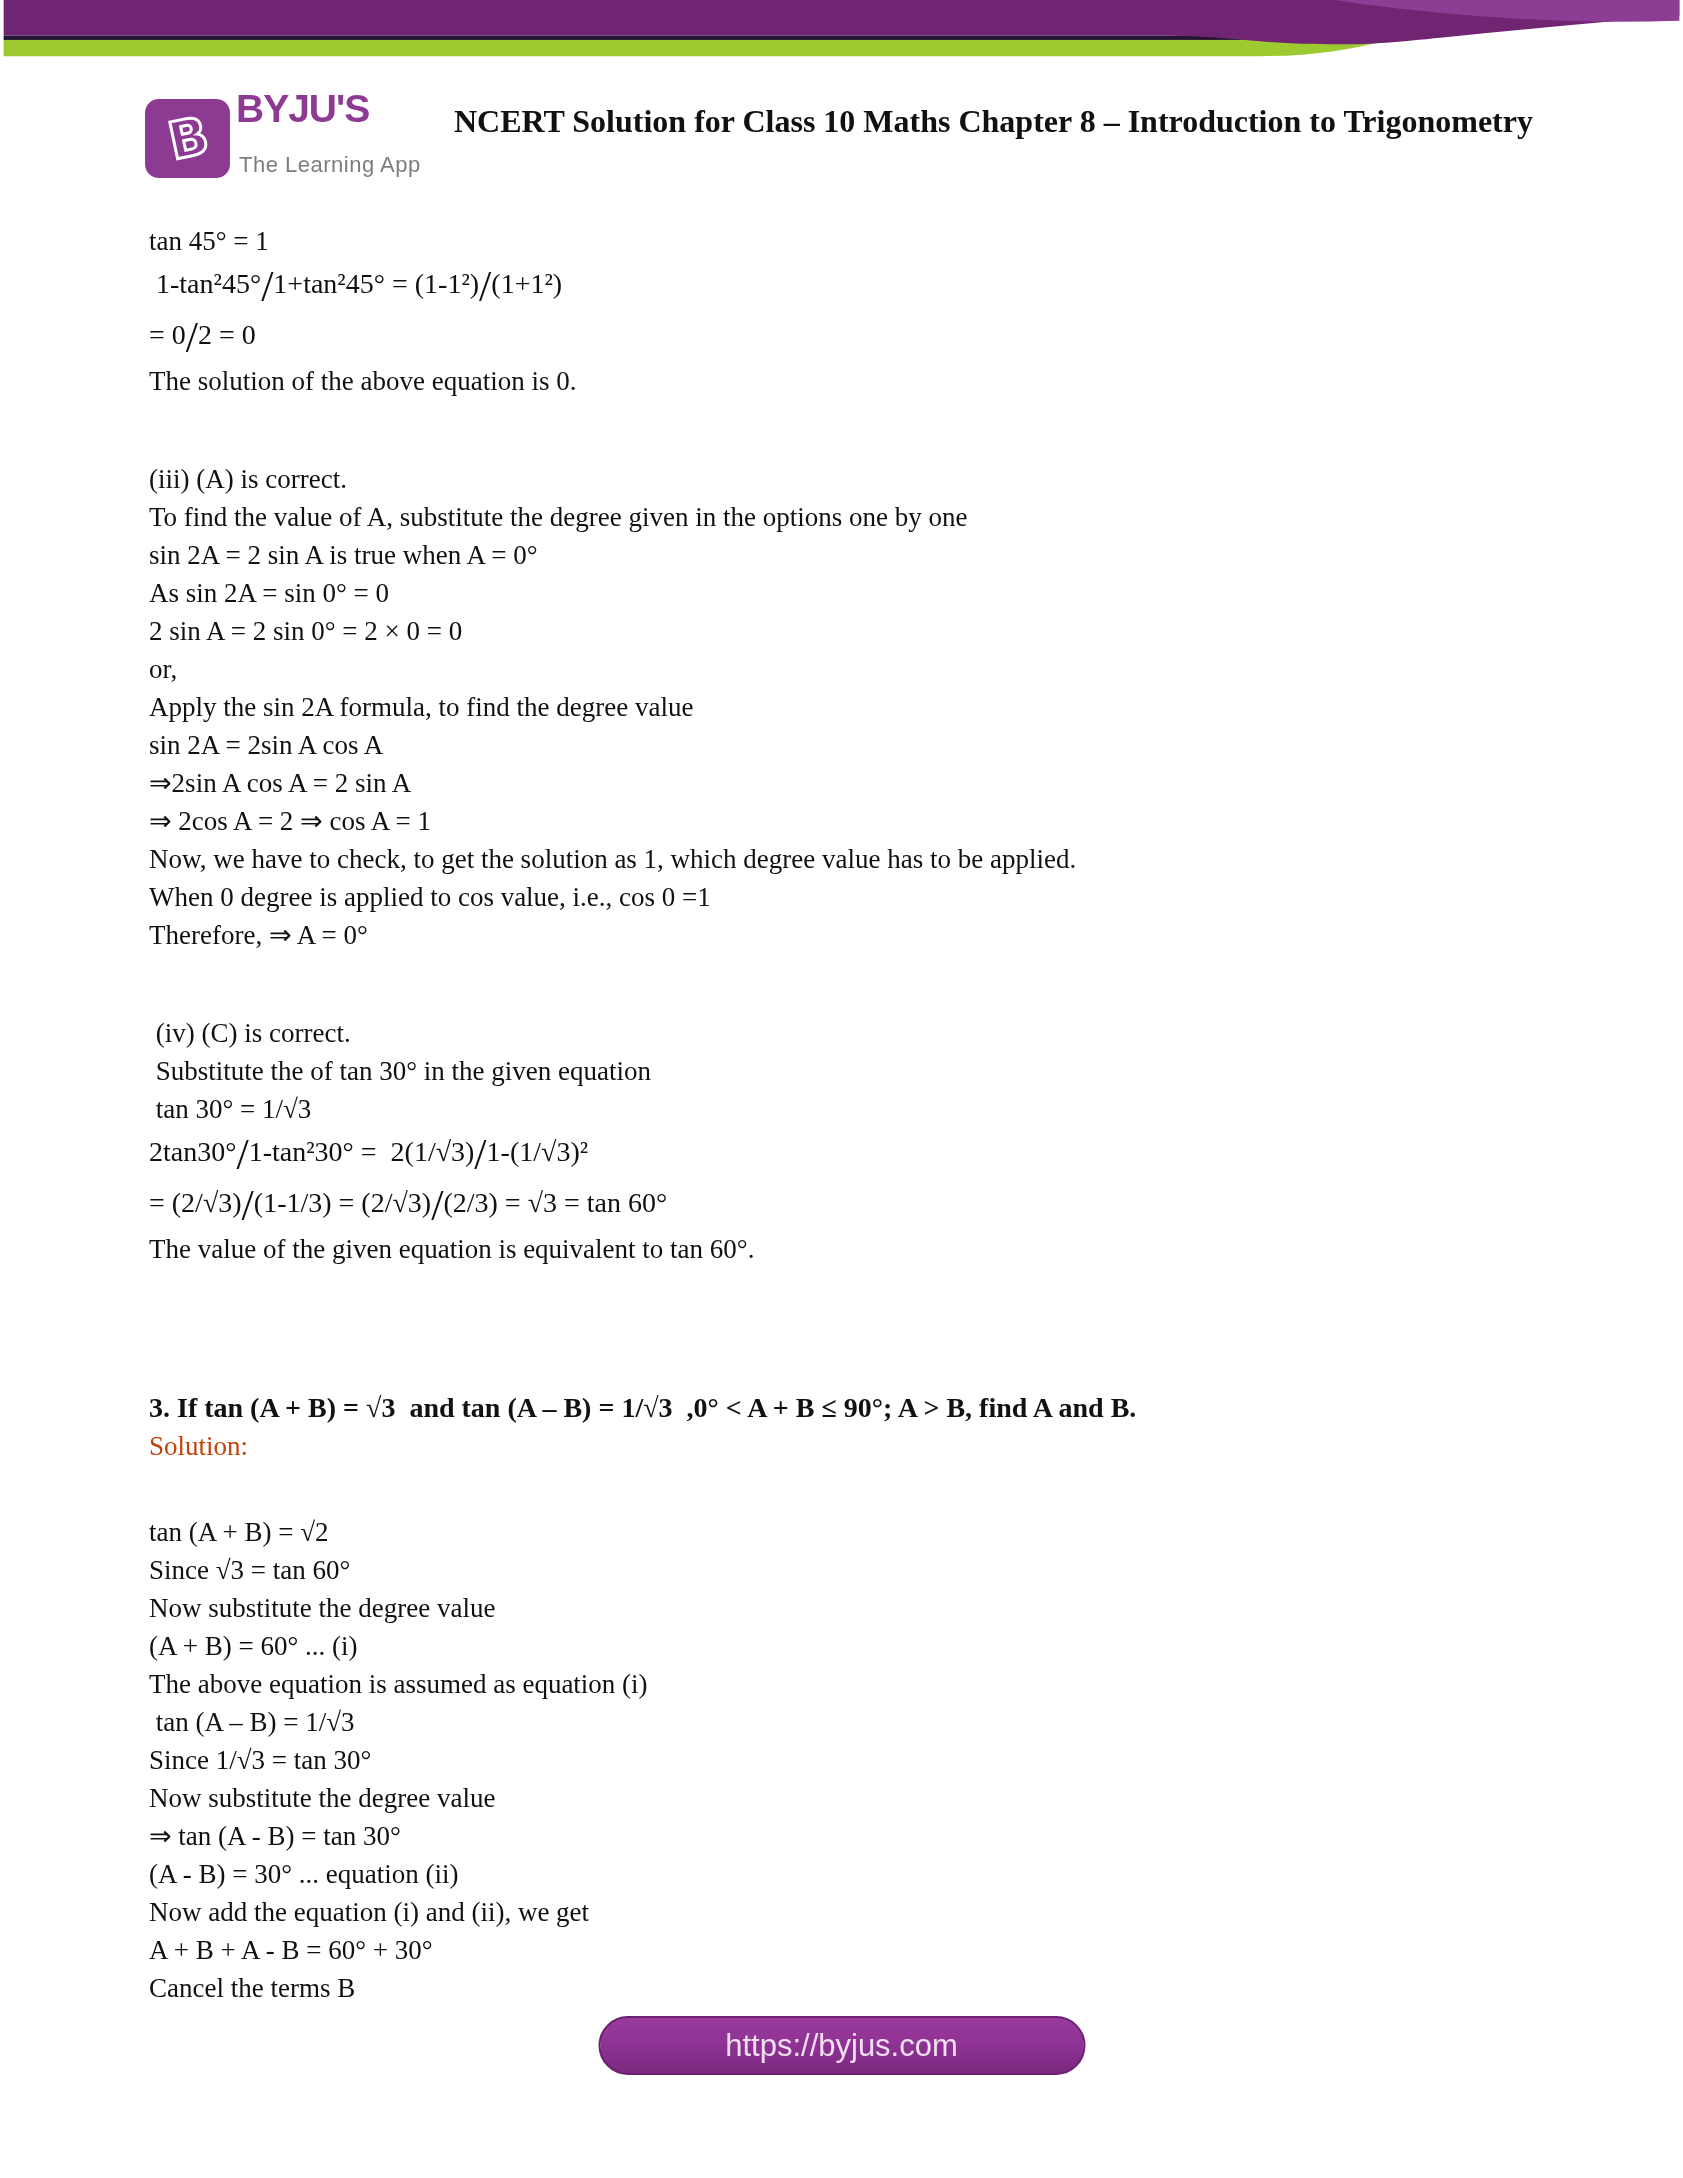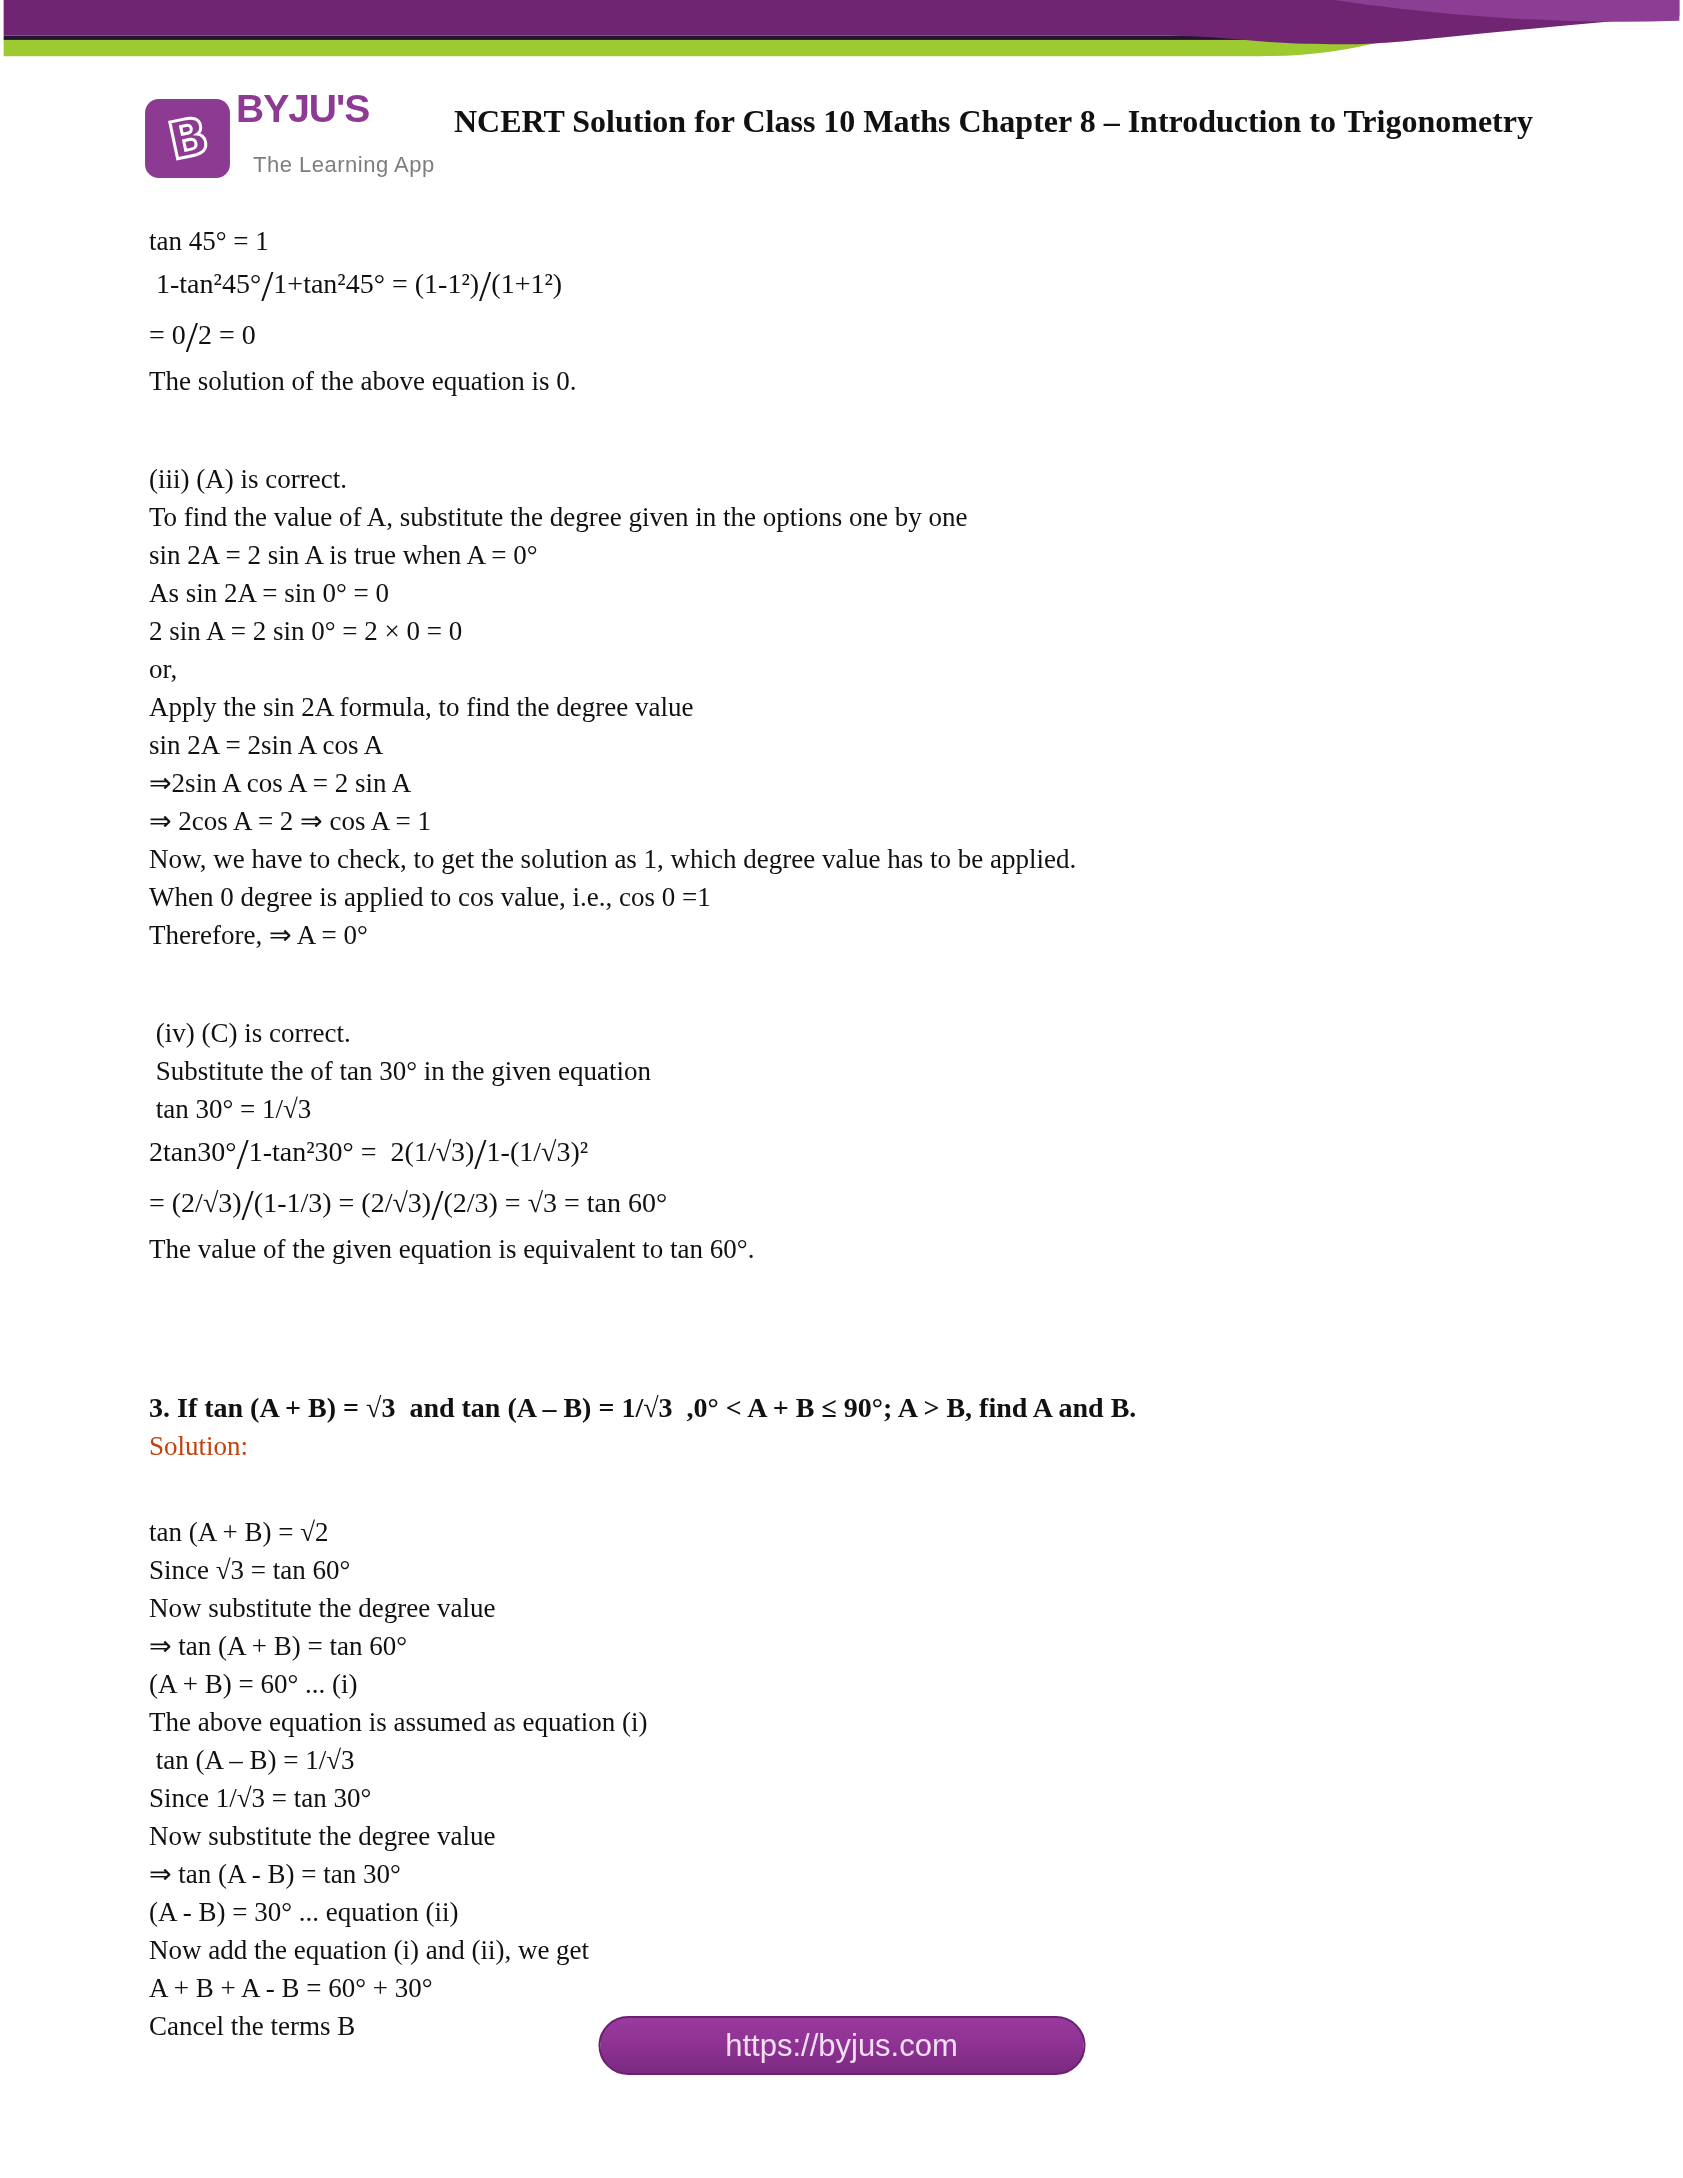--- a/index.html
+++ b/index.html
@@ -6,21 +6,21 @@
   .page{position:relative;width:1683px;height:2178px;background:#ffffff;overflow:hidden;
         font-family:"Liberation Serif", serif;}
   
   .band{position:absolute;top:0;left:0;display:block;}
   
   .logo{position:absolute;left:145px;top:95px;width:327px;height:95px;}
   .b-badge{position:absolute;left:0;top:4px;display:block;}
   .wordmark{position:absolute;left:91px;top:-8px;font-family:"Liberation Sans",sans-serif;
             font-weight:bold;font-size:39px;letter-spacing:-1px;color:#8C3A92;}
   .tagline{position:absolute;left:94px;top:57px;font-family:"Liberation Sans",sans-serif;
-           font-size:22px;color:#7d7d7d;letter-spacing:0.5px;margin-left:14px;}
+           font-size:22px;color:#7d7d7d;letter-spacing:0.5px;}
   
   .title{position:absolute;left:450px;top:99px;margin:4px;font-family:"Liberation Serif",serif;
          font-weight:bold;font-size:32px;color:#111;white-space:nowrap;}
   
   .docbody{position:absolute;left:149px;top:222px;width:1455px;color:#111;}
   .line{font-size:27px;line-height:38px;white-space:pre-wrap;min-height:0;}
   .fr{line-height:48px;font-size:28px;}
   .bs{font-size:44px;font-weight:400;vertical-align:-8px;line-height:48px;}
   .bold{font-weight:bold;font-size:28px;margin-top:40px;}
   .green{color:#c2410c;}
@@ -83,21 +83,20 @@
       <div class="line fr">2tan30°<span class="bs">/</span>1-tan²30° =  2(1/√3)<span class="bs">/</span>1-(1/√3)²</div>
       <div class="line fr">= (2/√3)<span class="bs">/</span>(1-1/3) = (2/√3)<span class="bs">/</span>(2/3) = √3 = tan 60°</div>
       <div class="line">The value of the given equation is equivalent to tan 60°.</div>
       <div class="line gap-lg"></div>
       <div class="line bold">3. If tan (A + B) = √3  and tan (A – B) = 1/√3  ,0° &lt; A + B ≤ 90°; A &gt; B, find A and B.</div>
       <div class="line green">Solution:</div>
       <div class="line gap-sm"></div>
       <div class="line">tan (A + B) = √2</div>
       <div class="line">Since √3 = tan 60°</div>
       <div class="line">Now substitute the degree value</div>
-      <div class="line">⇒ tan (A + B) = tan 60°</div>
       <div class="line">(A + B) = 60° ... (i)</div>
       <div class="line">The above equation is assumed as equation (i)</div>
       <div class="line"> tan (A – B) = 1/√3</div>
       <div class="line">Since 1/√3 = tan 30°</div>
       <div class="line">Now substitute the degree value</div>
       <div class="line">⇒ tan (A - B) = tan 30°</div>
       <div class="line">(A - B) = 30° ... equation (ii)</div>
       <div class="line">Now add the equation (i) and (ii), we get</div>
       <div class="line">A + B + A - B = 60° + 30°</div>
       <div class="line">Cancel the terms B</div>

